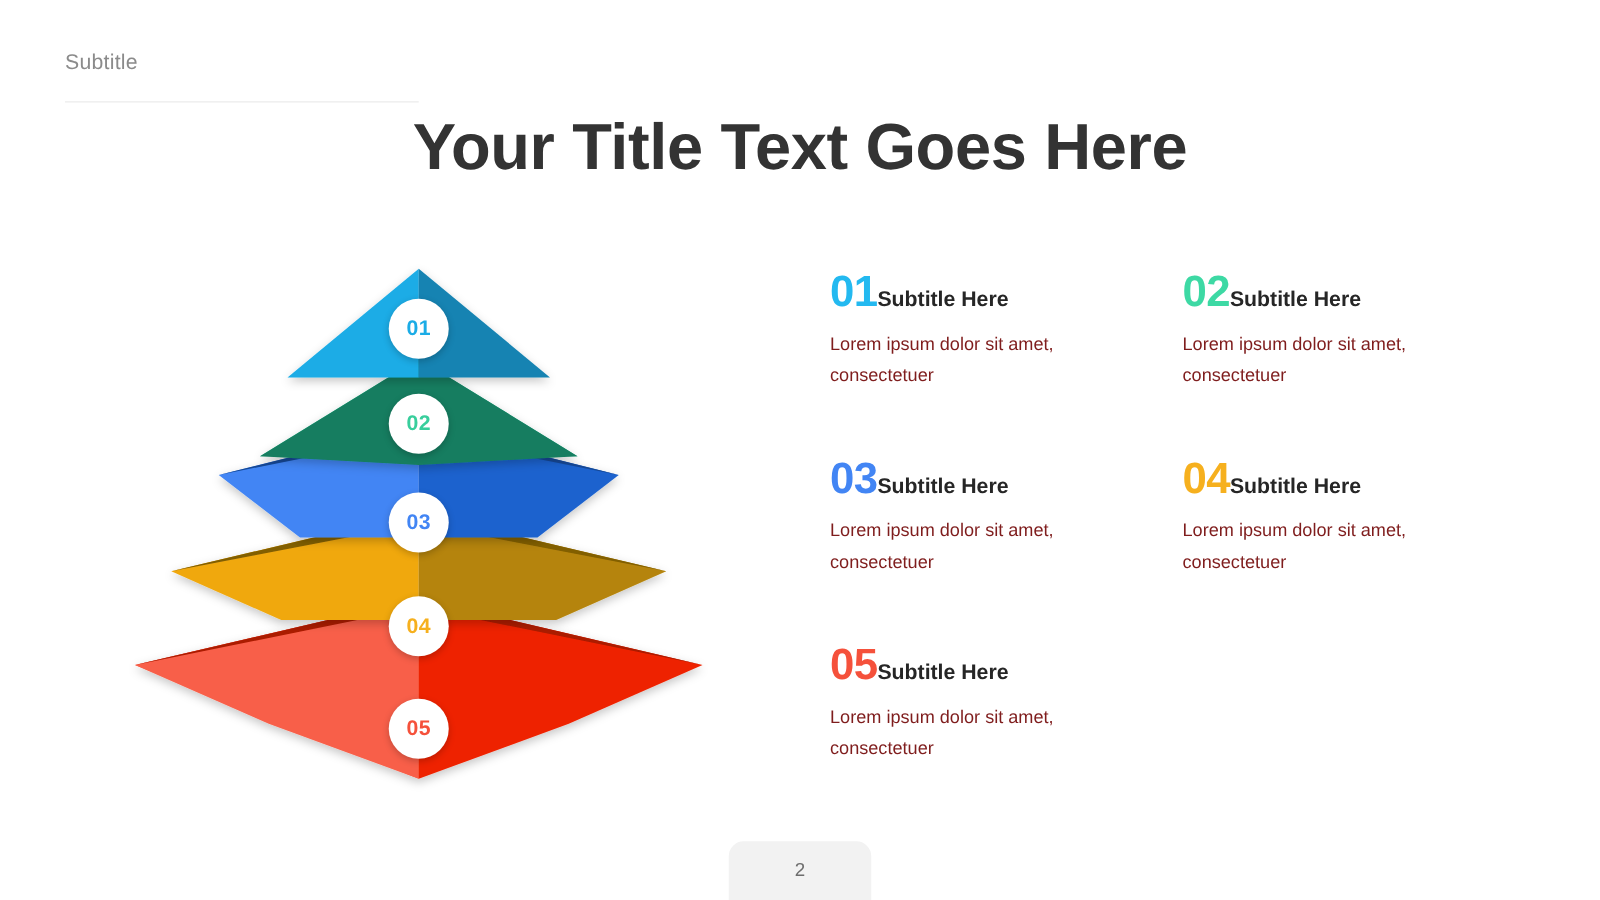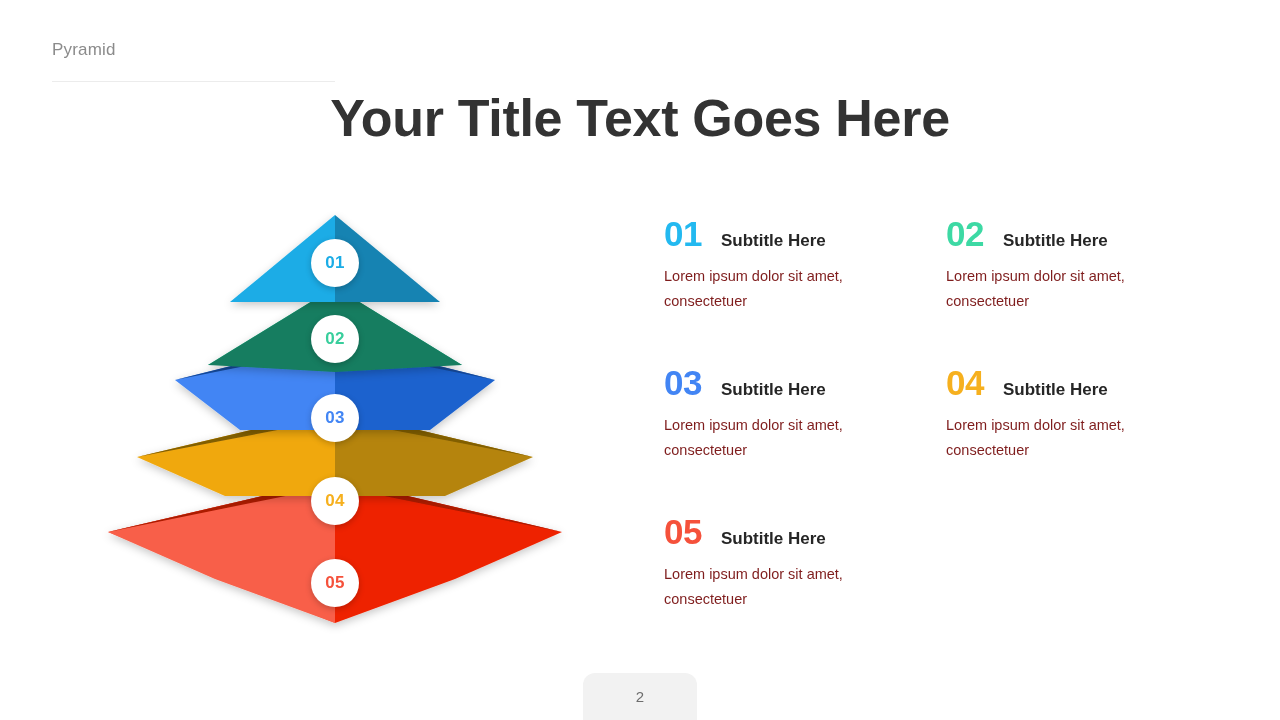--- a/index.html
+++ b/index.html
@@ -81,21 +81,20 @@
   .item-num {
     font-size:35px;
     font-weight:bold;
     line-height:1;
     letter-spacing:-.5px;
   }
   .item-sub {
     font-size:17px;
     font-weight:bold;
     color:#262626;
-    margin-left:19px;
     line-height:1;
   }
   .item-desc {
     font-size:14.5px;
     color:#7f1d1d;
     line-height:1.72;
     max-width:235px;
     font-weight:400;
   }
 
@@ -111,21 +110,21 @@
     justify-content:center;
   }
   .page-tab-num {
     font-size:15px;
     color:#6d6d6d;
   }
 </style>
 </head>
 <body>
 
-<div class="slide-label">Pyramid</div>
+<div class="slide-label">Subtitle</div>
 <div class="label-rule"></div>
 <h1 class="slide-title">Your Title Text Goes Here</h1>
 
 <div class="pyramid-wrap">
   <svg class="pyramid-svg" width="520" height="460" viewBox="0 0 520 460">
     <defs>
       <filter id="softshadow" x="-25%" y="-25%" width="150%" height="160%">
         <feDropShadow dx="0" dy="3" stdDeviation="4" flood-color="#000000" flood-opacity="0.22"></feDropShadow>
       </filter>
     </defs>

